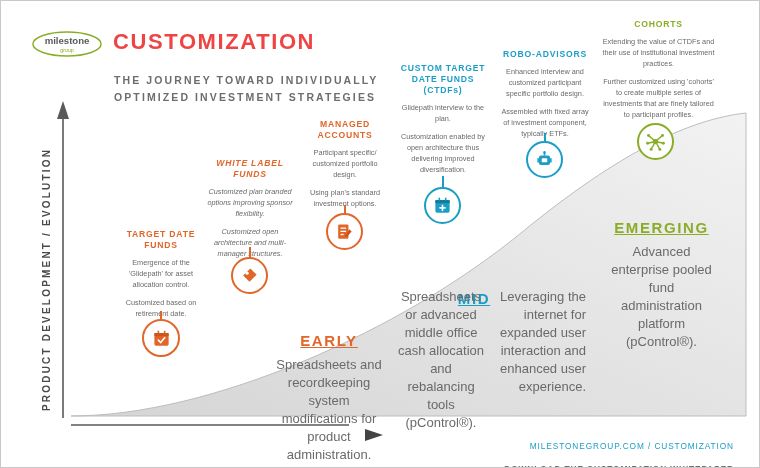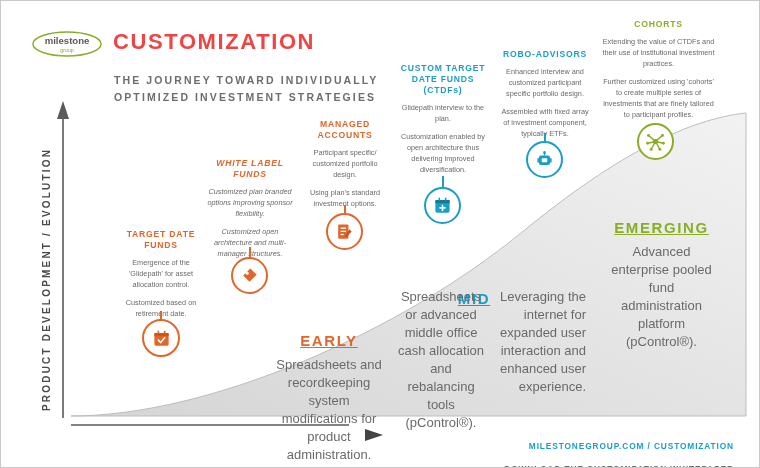--- a/index.html
+++ b/index.html
@@ -80,21 +80,21 @@
     font-weight: bold;
     text-align: right;
     margin-top: 36px;
   }
   .footer-line2 {
     position: absolute;
     right: 25px; top: 440px;
     font-size: 8.3px;
     letter-spacing: 0.9px;
     color: #1b9ec6;
-    font-weight: bold;
+    font-weight: normal;
     text-align: right;
   }
   
   .stage {
     position: absolute;
     text-align: center;
   }
   .stage .stage-name {
     font-size: 15px;
     letter-spacing: 1.6px;

